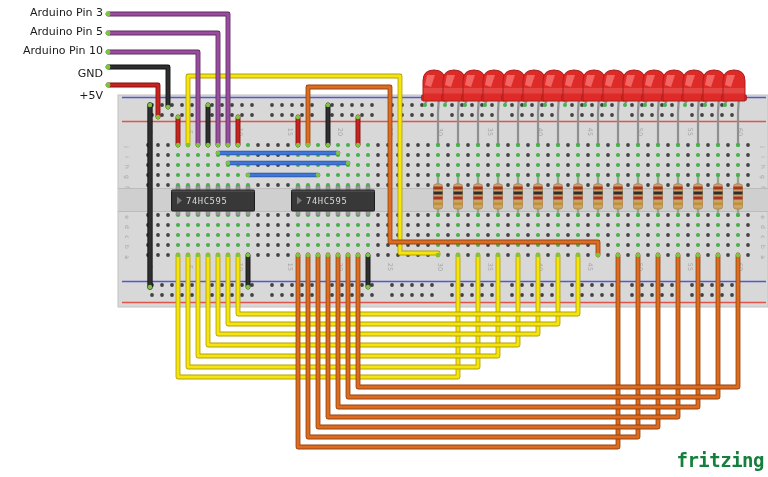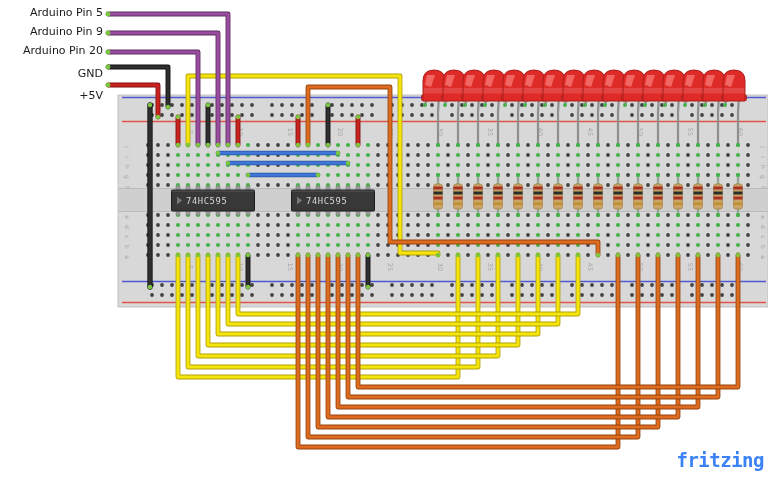--- a/index.html
+++ b/index.html
@@ -2,21 +2,21 @@
 <html><head>
 <meta charset="utf-8">
 <style>
   html,body{margin:0;padding:0;background:#ffffff;}
   #stage{position:relative;width:768px;height:477px;background:#ffffff;overflow:hidden;
          font-family:"DejaVu Sans",sans-serif;}
   #scene{position:absolute;left:0;top:0;}
   .lbl{position:absolute;right:665px;font:11px "DejaVu Sans",sans-serif;color:#1a1a1a;
        white-space:nowrap;line-height:12px;}
   #watermark{position:absolute;right:4px;top:449px;font:bold 19px "DejaVu Sans Mono",monospace;
-       color:#3b82f6;letter-spacing:-0.5px;}
+       color:#15803d;letter-spacing:-0.5px;}
 </style>
 </head>
 <body>
 
 <div id="stage">
   <svg id="scene" width="768" height="477" viewBox="0 0 768 477">
       <rect x="118" y="95" width="650" height="212" fill="#d8d8d8" stroke="#c2c2c2" stroke-width="1"></rect>
       <rect x="118" y="188" width="650" height="24" fill="#cfcfcf"></rect>
       <line x1="118" y1="188.5" x2="768" y2="188.5" stroke="#bcbcbc" stroke-width="1"></line>
       <line x1="118" y1="211.5" x2="768" y2="211.5" stroke="#bcbcbc" stroke-width="1"></line>
@@ -1303,20 +1303,20 @@
       <polyline points="348,255 348,397 718,397 718,255" fill="none" stroke="#96450f" stroke-width="4.8" stroke-linejoin="round" stroke-linecap="round"></polyline>
       <polyline points="348,255 348,397 718,397 718,255" fill="none" stroke="#dd6b20" stroke-width="3.1" stroke-linejoin="round" stroke-linecap="round"></polyline>
       <circle cx="348" cy="255" r="2.2" fill="#7cc63f"></circle>
       <circle cx="718" cy="255" r="2.2" fill="#7cc63f"></circle>
       <polyline points="358,255 358,387 738,387 738,255" fill="none" stroke="#96450f" stroke-width="4.8" stroke-linejoin="round" stroke-linecap="round"></polyline>
       <polyline points="358,255 358,387 738,387 738,255" fill="none" stroke="#dd6b20" stroke-width="3.1" stroke-linejoin="round" stroke-linecap="round"></polyline>
       <circle cx="358" cy="255" r="2.2" fill="#7cc63f"></circle>
       <circle cx="738" cy="255" r="2.2" fill="#7cc63f"></circle>
     </svg>
 
-  <div class="lbl" style="top:7px">Arduino Pin 5</div>
-  <div class="lbl" style="top:26px">Arduino Pin 9</div>
-  <div class="lbl" style="top:45px">Arduino Pin 20</div>
+  <div class="lbl" style="top:7px">Arduino Pin 3</div>
+  <div class="lbl" style="top:26px">Arduino Pin 5</div>
+  <div class="lbl" style="top:45px">Arduino Pin 10</div>
   <div class="lbl" style="top:68px">GND</div>
   <div class="lbl" style="top:90px">+5V</div>
 
   <div id="watermark">fritzing</div>
 </div>
 
 </body></html>

